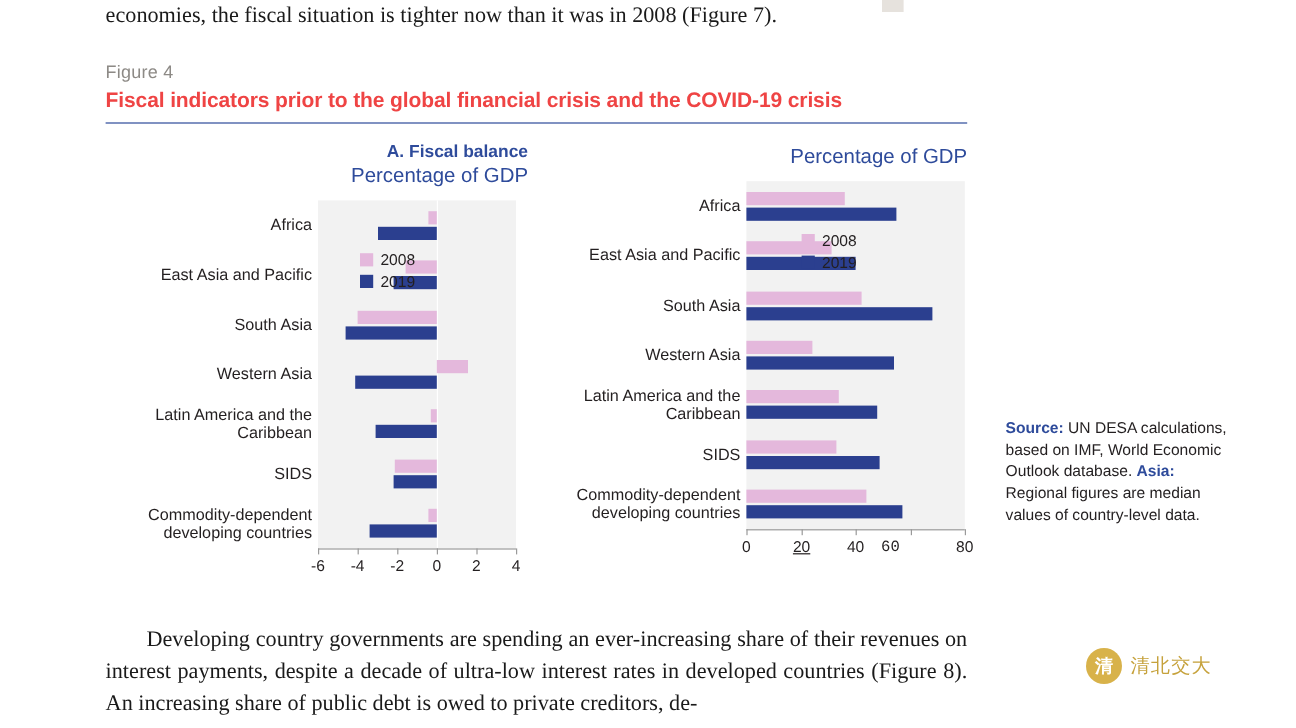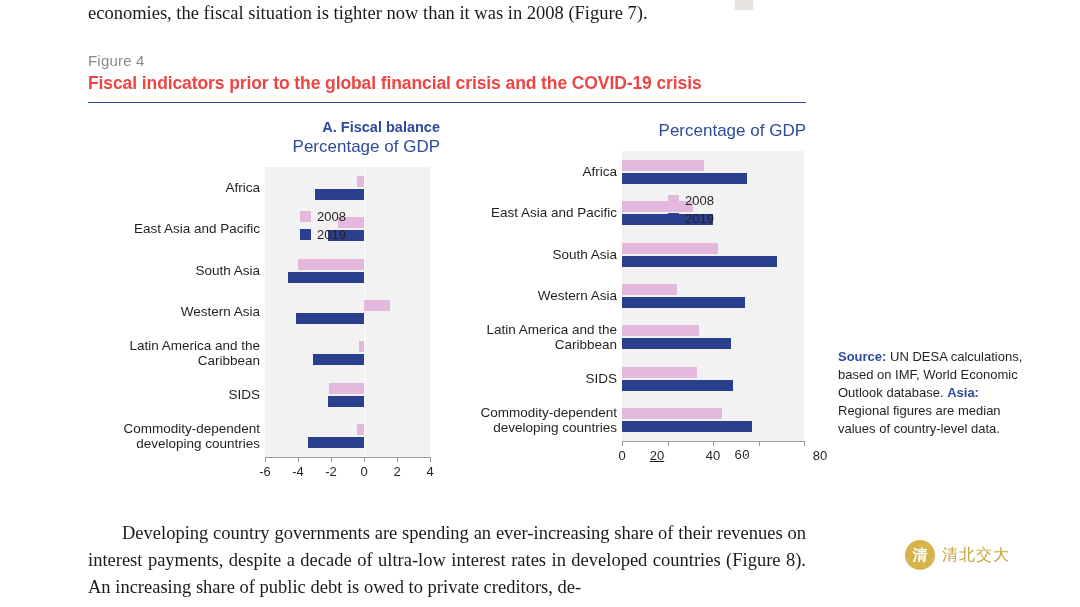--- a/index.html
+++ b/index.html
@@ -177,27 +177,27 @@
             <div class="row">
               <span class="swatch sw2019"></span>
               <span>2019</span>
             </div>
           </div>
         <div id="axisB" style="position:absolute;left:182px;top:290px;width:182px;height:34px;">
             <div class="axisline" style="left: 0px; top: 0px; width: 182px;"></div>
             <div class="tickmark" style="left: 0px; top: 0px; height: 5px;"></div>
             <div class="tick" style="left: -18px; top: 7px; width: 36px;">0</div>
             <div class="tickmark" style="left: 45.5px; top: 0px; height: 5px;"></div>
-            <div class="tick" style="left: 17px; top: 7px; width: 36px; text-decoration: underline;">20</div>
+            <div class="tick" style="left: 28px; top: 7px; width: 36px; text-decoration: underline;">20</div>
             <div class="tickmark" style="left: 91px; top: 0px; height: 5px;"></div>
             <div class="tick" style="left: 73px; top: 7px; width: 36px;">40</div>
             <div class="tickmark" style="left: 136.5px; top: 0px; height: 5px;"></div>
             <div class="tick" style="left: 102px; top: 7px; width: 36px; font-family: Liberation Mono, monospace;">60</div>
             <div class="tickmark" style="left: 182px; top: 0px; height: 5px;"></div>
-            <div class="tick" style="left: 180px; top: 7px; width: 36px;">80</div>
+            <div class="tick" style="left: 164px; top: 7px; width: 36px;">80</div>
           </div>
       </div>
     </div>
 
   </div>
 </div>
 
 <div id="sourcenote">
   <span><b>Source:</b></span><span> UN DESA calculations, based on IMF, World Economic Outlook database.</span>
   <span><b>Asia:</b></span><span> Regional figures are median values of country-level data.</span>

